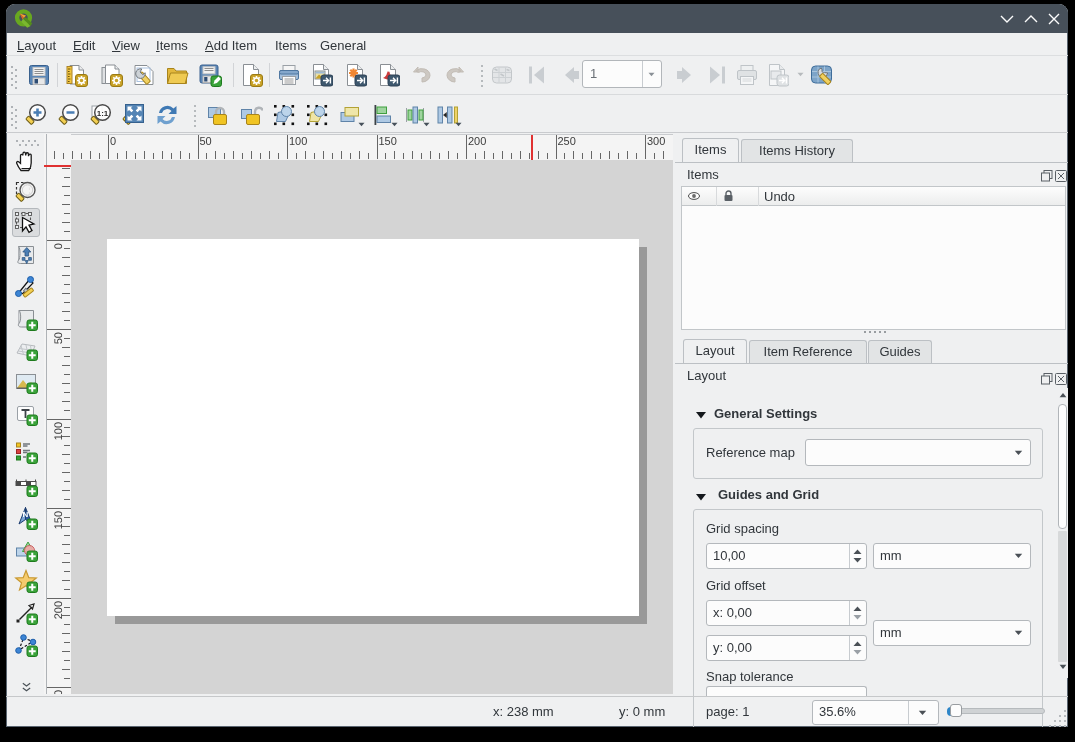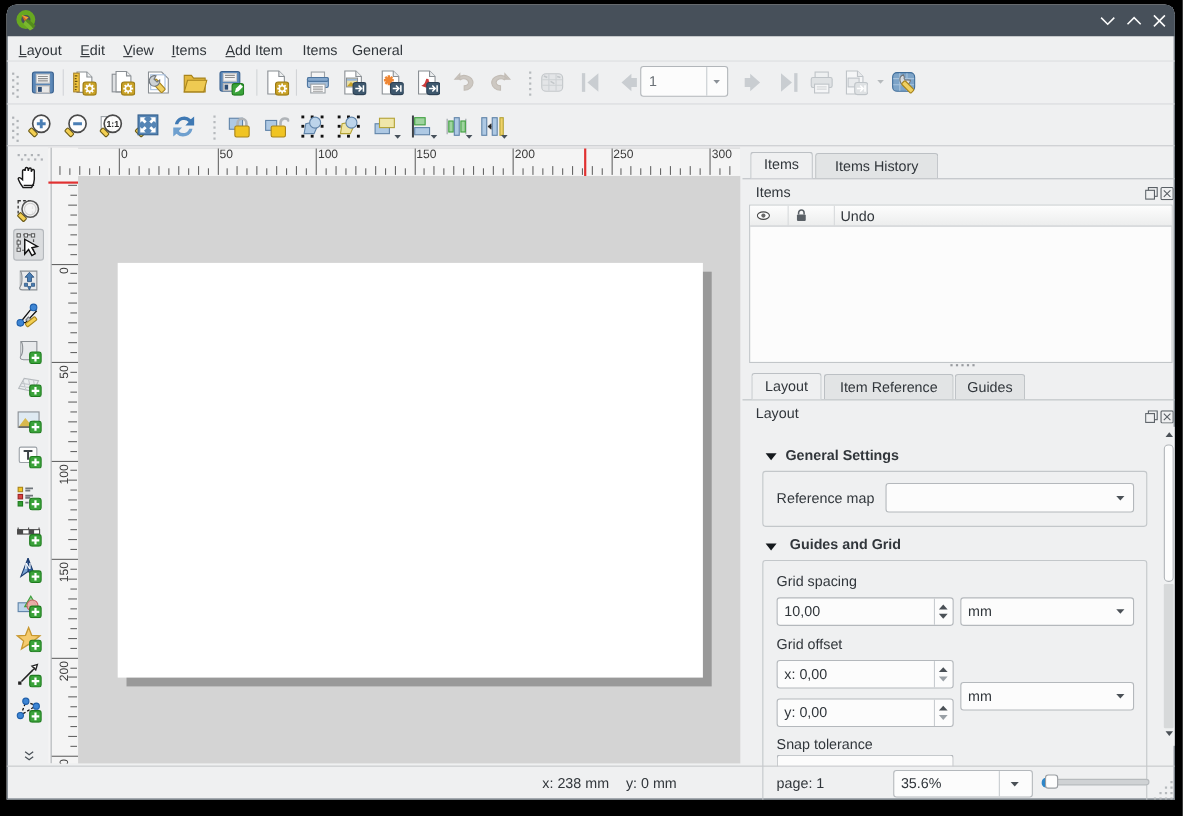--- a/index.html
+++ b/index.html
@@ -679,21 +679,21 @@
     <svg style="left:1053px;top:388px" width="8" height="6" viewBox="0 0 8 6">
       <path d="M0.6 5.2 L4 1 L7.4 5.2 Z" fill="#4a5056"></path>
     </svg>
     <div style="position:absolute;left:1052px;top:400px;width:9px;height:125px;background:#fdfdfd;border:1px solid #b1b5b9;border-radius:4px"></div>
     <div style="position:absolute;left:1052px;top:527px;width:9px;height:131px;background:#d7d9da;border-radius:1px"></div>
     <svg style="left:1053px;top:660px" width="8" height="6" viewBox="0 0 8 6">
       <path d="M0.6 0.8 L4 5 L7.4 0.8 Z" fill="#4a5056"></path>
     </svg>
 <div style="position:absolute;left:0;top:692px;width:1062px;height:1px;background:#c6c8ca"></div>
     <div class="txt" style="left:487px;top:700px">x: 238 mm</div>
-    <div class="txt" style="left:563px;top:700px">y: 0 mm</div>
+    <div class="txt" style="left:613px;top:700px">y: 0 mm</div>
     <div class="txt" style="left:700px;top:700px">page: 1</div>
     <div style="position:absolute;left:806px;top:696px;width:127px;height:25px;background:#fcfcfc;border:1px solid #b4b8bc;border-radius:3px"></div>
     <div class="txt" style="left:813px;top:700px">35.6%</div>
     <div style="position:absolute;left:902px;top:697px;width:1px;height:23px;background:#c8ccd0"></div>
     <svg style="left:912px;top:706px" width="9" height="6" viewBox="0 0 9 6">
       <path d="M0.8 0.8 L4.5 5 L8.2 0.8 Z" fill="#4a5056"></path>
     </svg>
     <div style="position:absolute;left:943px;top:704px;width:96px;height:6px;background:#cfd2d4;border:1px solid #b6babd;border-radius:3px"></div>
     <div style="position:absolute;left:941px;top:703px;width:10px;height:9px;background:#2e86c8;border-radius:4px"></div>
     <div style="position:absolute;left:944px;top:700px;width:12px;height:13px;background:#fdfdfd;border:1px solid #999da1;border-radius:3px"></div>

